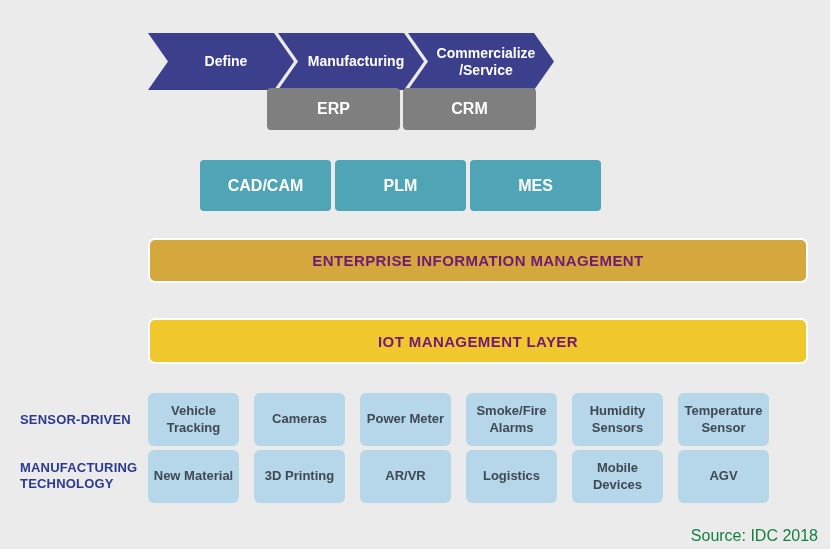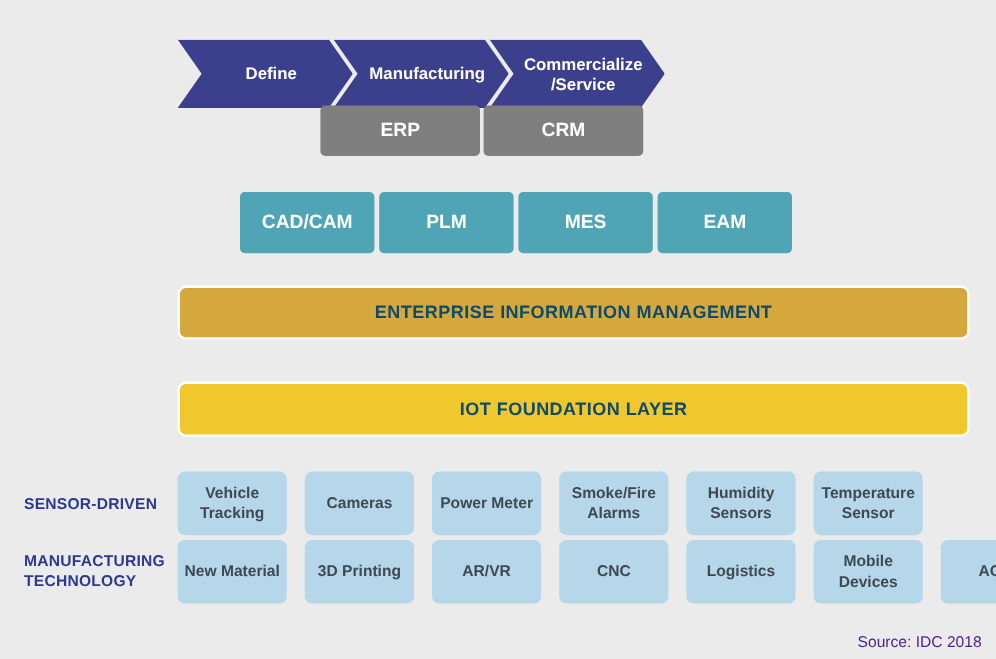--- a/index.html
+++ b/index.html
@@ -39,31 +39,31 @@
   .erp-box{
     width:133px;height:42px;background:#7f7f7f;border-radius:4px;
     display:flex;align-items:center;justify-content:center;
     color:#ffffff;font-weight:bold;font-size:16px;
   }
   .plm-row{
     position:absolute;left:200px;top:160px;height:51px;
     display:flex;gap:4px;
   }
   .plm-box{
-    width:112px;height:51px;background:#4fa4b5;border-radius:4px;
+    width:131px;height:51px;background:#4fa4b5;border-radius:4px;
     display:flex;align-items:center;justify-content:center;
     color:#ffffff;font-weight:bold;font-size:16px;
   }
 
   
   .layer-bar{
     position:absolute;left:148px;width:656px;
     border:2px solid #ffffff;border-radius:7px;
     display:flex;align-items:center;justify-content:center;
-    color:#0c4a6e;font-weight:bold;font-size:15px;letter-spacing:.4px;
+    color:#701a75;font-weight:bold;font-size:15px;letter-spacing:.4px;
   }
   .eim-bar{top:238px;height:41px;background:#d5a83e;}
   .iot-bar{top:318px;height:42px;background:#f1c72e;}
 
   
   .row-label{
     position:absolute;left:20px;
     color:#2b3990;font-weight:bold;font-size:13px;
     line-height:1.25;letter-spacing:.2px;white-space:pre-line;
   }
@@ -77,21 +77,21 @@
   .tech-box{
     width:91px;height:53px;background:#b6d6e9;border-radius:6px;
     display:flex;align-items:center;justify-content:center;
     color:#3e4954;font-weight:600;font-size:13px;
     text-align:center;line-height:1.25;
     padding:2px 4px;box-sizing:border-box;
   }
 
   .source-note{
     position:absolute;top:527px;right:12px;
-    color:#4c1d95;font-size:13px;
+    color:#15803d;font-size:16px;
   }
 </style>
 </head>
 <body>
 
 <div class="canvas">
 
   <div class="arrows-row">
     <div class="arrow">Define</div>
     <div class="arrow">Manufacturing</div>
@@ -101,43 +101,41 @@
 
   <div class="erp-row">
     <div class="erp-box">ERP</div>
     <div class="erp-box">CRM</div>
   </div>
 
   <div class="plm-row">
     <div class="plm-box">CAD/CAM</div>
     <div class="plm-box">PLM</div>
     <div class="plm-box">MES</div>
-    <div class="plm-box">EAM</div>
   </div>
 
   <div class="layer-bar eim-bar">ENTERPRISE INFORMATION MANAGEMENT</div>
-  <div class="layer-bar iot-bar">IOT FOUNDATION LAYER</div>
+  <div class="layer-bar iot-bar">IOT MANAGEMENT LAYER</div>
 
   <div class="row-label sensor-label">SENSOR-DRIVEN</div>
   <div class="tech-row sensor-row">
     <div class="tech-box">Vehicle Tracking</div>
     <div class="tech-box">Cameras</div>
     <div class="tech-box">Power Meter</div>
     <div class="tech-box">Smoke/Fire Alarms</div>
     <div class="tech-box">Humidity Sensors</div>
     <div class="tech-box">Temperature Sensor</div>
   </div>
 
   <div class="row-label mfg-label">MANUFACTURING
 TECHNOLOGY</div>
   <div class="tech-row mfg-row">
     <div class="tech-box">New Material</div>
     <div class="tech-box">3D Printing</div>
     <div class="tech-box">AR/VR</div>
-    <div class="tech-box">CNC</div>
     <div class="tech-box">Logistics</div>
     <div class="tech-box">Mobile Devices</div>
     <div class="tech-box">AGV</div>
   </div>
 
   <div class="source-note">Source: IDC 2018</div>
 
 </div>
 
 </body></html>

